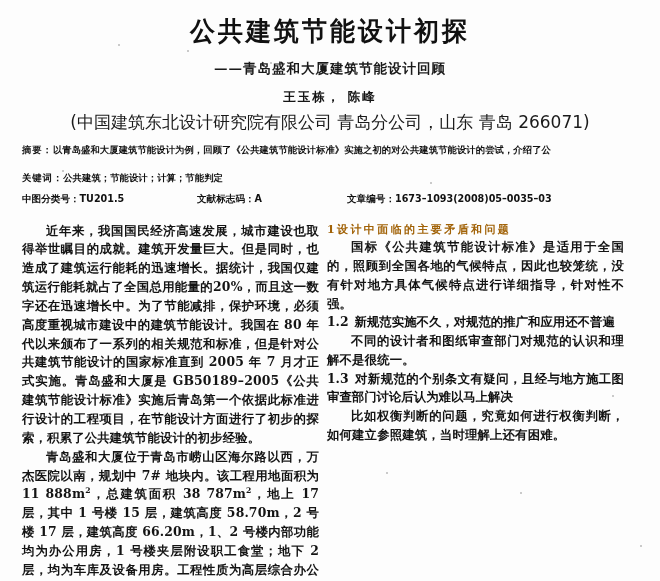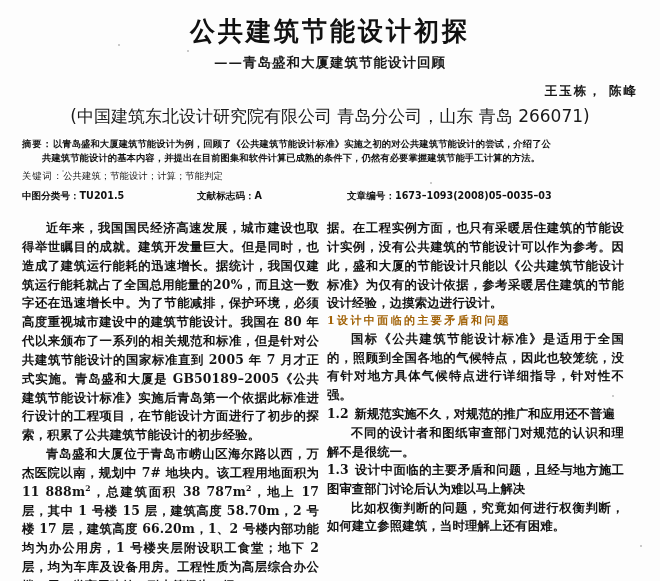--- a/index.html
+++ b/index.html
@@ -40,30 +40,29 @@
     line-height: 1.15;
     color: #111;
     margin: 0;
     transform: scaleY(1.05);
   }
   .doc-subtitle {
     font-family: "DejaVu Serif", "Liberation Serif", serif;
     font-weight: bold;
     font-size: 13.5px;
     letter-spacing: 1px;
-    margin-top: 7px;
+    margin-top: 13px;
     color: #1a1a1a;
   }
   .authors {
     font-weight: bold;
     font-size: 12.5px;
     letter-spacing: 2px;
     margin-top: 11px;
     color: #151515;
-    text-align: right;
   }
   .affiliation {
     font-size: 17px;
     letter-spacing: 0px;
     margin-top: 5px;
     color: #1a1a1a;
   }
 
   
   .meta-block {
@@ -85,22 +84,22 @@
   }
   .abstract-line2 {
     display: block;
     text-indent: 20px;
     font-weight: bold;
     text-align: justify;
     text-justify: inter-character;
   }
   .keywords-row {
     display: block;
-    margin-top: 3px;
-    font-weight: normal;
+    margin-top: 14px;
+    font-weight: bold;
   }
   .keywords-row .lead {
     letter-spacing: 1px;
   }
 
   .ids-row {
     display: flex;
     margin-top: 7px;
     font-size: 9.6px;
     font-weight: bold;
@@ -186,21 +185,20 @@
     <div class="doc-title">公共建筑节能设计初探</div>
     <div class="doc-subtitle">——青岛盛和大厦建筑节能设计回顾</div>
     <div class="authors">王玉栋，  陈峰</div>
     <div class="affiliation">(中国建筑东北设计研究院有限公司 青岛分公司，山东 青岛 266071)</div>
   </div>
 
   <div class="meta-block">
     <div class="abstract-row">
       <span class="lead">摘要：</span><span>以青岛盛和大厦建筑节能设计为例，回顾了《公共建筑节能设计标准》实施之初的对公共建筑节能设计的尝试，介绍了公</span>
     </div>
-    <div class="abstract-line2">共建筑节能设计的基本内容，并提出在目前图集和软件计算已成熟的条件下，仍然有必要掌握建筑节能手工计算的方法。</div>
     <div class="keywords-row">
       <span class="lead">关键词：</span><span>公共建筑；节能设计；计算；节能判定</span>
     </div>
   </div>
 
   <div class="ids-row">
     <div class="id-cell">
       <span>中图分类号：</span><span>TU201.5</span>
     </div>
     <div class="id-cell">
@@ -212,35 +210,34 @@
   </div>
 
   <div class="columns">
 
     <div class="col">
       <p class="body-par">近年来，我国国民经济高速发展，城市建设也取得举世瞩目的成就。建筑开发量巨大。但是同时，也造成了建筑运行能耗的迅速增长。据统计，我国仅建筑运行能耗就占了全国总用能量的20%，而且这一数字还在迅速增长中。为了节能减排，保护环境，必须高度重视城市建设中的建筑节能设计。我国在 80 年代以来颁布了一系列的相关规范和标准，但是针对公共建筑节能设计的国家标准直到 2005 年 7 月才正式实施。青岛盛和大厦是 GB50189–2005《公共建筑节能设计标准》实施后青岛第一个依据此标准进行设计的工程项目，在节能设计方面进行了初步的探索，积累了公共建筑节能设计的初步经验。</p>
       <p class="body-par"><span>青岛盛和大厦位于青岛市崂山区海尔路以西，万杰医院以南，规划中 7# 地块内。该工程用地面积为 11 888m</span><sup>2</sup><span>，总建筑面积 38 787m</span><sup>2</sup><span>，地上 17 层，其中 1 号楼 15 层，建筑高度 58.70m，2 号楼 17 层，建筑高度 66.20m，1、2 号楼内部功能均为办公用房，1 号楼夹层附设职工食堂；地下 2 层，均为车库及设备用房。工程性质为高层综合办公楼，属一类高层建筑，耐火等级为一级。</span></p>
     </div>
 
     <div class="col">
-      <p class="body-par no-indent">据。在工程实例方面，也只有采暖居住建筑的节能设计实例，没有公共建筑的节能设计可以作为参考。因此，盛和大厦的节能设计只能以《公共建筑节能设计标准》为仅有的设计依据，参考采暖居住建筑的节能设计经验，边摸索边进行设计。</p>
 
       <h2 class="sec-head">
         <span class="num">1</span><span>设计中面临的主要矛盾和问题</span>
       </h2>
 
       <p class="body-par">国标《公共建筑节能设计标准》是适用于全国的，照顾到全国各地的气候特点，因此也较笼统，没有针对地方具体气候特点进行详细指导，针对性不强。</p>
 
       <h3 class="sub-head">
         <span class="num">1.2</span><span>新规范实施不久，对规范的推广和应用还不普遍</span>
       </h3>
       <p class="body-par">不同的设计者和图纸审查部门对规范的认识和理解不是很统一。</p>
 
       <h3 class="sub-head">
-        <span class="num">1.3</span><span>设计中面临的主要矛盾和问题，且经与地方施工图审查部门讨论后认为难以马上解决</span>
+        <span class="num">1.3</span><span>对新规范的个别条文有疑问，且经与地方施工图审查部门讨论后认为难以马上解决</span>
       </h3>
       <p class="body-par">比如权衡判断的问题，究竟如何进行权衡判断，如何建立参照建筑，当时理解上还有困难。</p>
     </div>
 
   </div>
 
   <span class="speck" style="left:118px;top:44px;width:2px;height:2px;"></span>
   <span class="speck" style="left:187px;top:50px;width:2px;height:2px;"></span>
   <span class="speck" style="left:270px;top:62px;width:2px;height:2px;"></span>
   <span class="speck" style="left:62px;top:170px;width:2px;height:2px;"></span>

